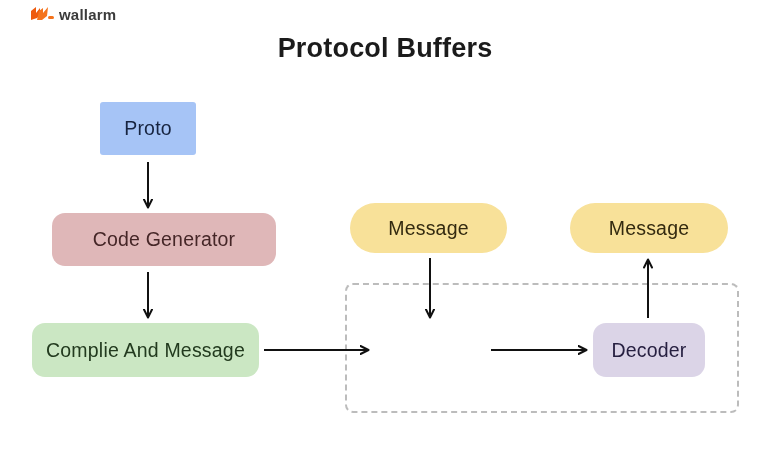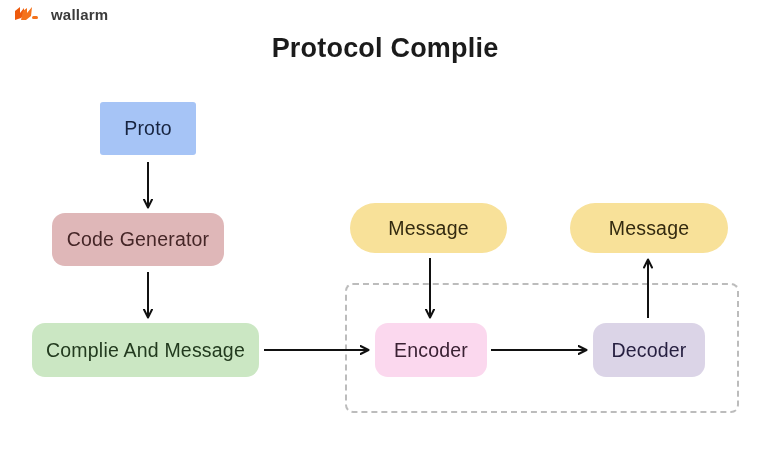--- a/index.html
+++ b/index.html
@@ -4,42 +4,42 @@
 <style>
   html,body{margin:0;padding:0;background:#ffffff;}
   .canvas{
     position:relative;
     width:770px;height:462px;
     background:#ffffff;
     font-family:"Liberation Sans", sans-serif;
     overflow:hidden;
   }
   
-  .logo{position:absolute;left:14px;top:5px;display:flex;align-items:center;gap:12px;}
+  .logo{position:absolute;left:30px;top:5px;display:flex;align-items:center;gap:4px;}
   .logo svg{display:block;}
   .brand{font-size:15px;font-weight:600;color:#3b3b3b;letter-spacing:.2px;}
   
   .title{
     position:absolute;left:0;top:33px;width:100%;
     text-align:center;font-size:27px;font-weight:700;color:#1b1b1b;
     letter-spacing:.2px;
   }
   
   .dashed-region{
     position:absolute;left:345px;top:283px;width:394px;height:130px;
     border:2px dashed #bcbcbc;border-radius:8px;box-sizing:border-box;
     background:transparent;
   }
   
   .node{
     position:absolute;display:flex;align-items:center;justify-content:center;
     font-size:19.5px;letter-spacing:.2px;box-sizing:border-box;
   }
   .node-proto   {left:100px;top:102px;width:96px; height:53px;border-radius:3px;background:#a6c4f6;color:#172440;}
-  .node-codegen {left:52px; top:213px;width:172px;height:53px;border-radius:13px;background:#dfb7b8;color:#452627;}
+  .node-codegen {left:52px; top:213px;width:224px;height:53px;border-radius:13px;background:#dfb7b8;color:#452627;}
   .node-compile {left:32px; top:323px;width:227px;height:54px;border-radius:13px;background:#cbe7c3;color:#223a1e;}
   .node-msg-in  {left:350px;top:203px;width:157px;height:50px;border-radius:25px;background:#f8e199;color:#332a10;}
   .node-msg-out {left:570px;top:203px;width:158px;height:50px;border-radius:25px;background:#f8e199;color:#332a10;}
   .node-encoder {left:375px;top:323px;width:112px;height:54px;border-radius:13px;background:#fbd8ee;color:#3a2133;}
   .node-decoder {left:593px;top:323px;width:112px;height:54px;border-radius:13px;background:#dbd4e7;color:#272041;text-align:right;}
   .arrows{position:absolute;left:0;top:0;width:770px;height:462px;pointer-events:none;}
 </style>
 </head>
 <body>
 
@@ -47,21 +47,21 @@
 
   <div class="logo">
     <svg width="25" height="18" viewBox="0 0 25 18">
       <path d="M1,15 L1,6 L6,2 L6,8 L10,3 L10,10 L7,13 Z" fill="#ee5a0d"></path>
       <path d="M7,15 L9,6 L13,3 L13,8 L18,2 L17,11 L12,15 Z" fill="#f4731c"></path>
       <rect x="18" y="11" width="6" height="3" rx="1.5" fill="#f4731c"></rect>
     </svg>
     <span class="brand">wallarm</span>
   </div>
 
-  <div class="title">Protocol Complie</div>
+  <div class="title">Protocol Buffers</div>
 
   <div class="dashed-region"></div>
 
   <svg class="arrows" viewBox="0 0 770 462">
     <defs>
       <marker id="ah" markerWidth="14" markerHeight="14" refX="8.5" refY="5" orient="auto" markerUnits="userSpaceOnUse">
         <path d="M1,1 L9,5 L1,9" fill="none" stroke="#111111" stroke-width="2" stroke-linecap="round" stroke-linejoin="round"></path>
       </marker>
     </defs>
     <g stroke="#111111" stroke-width="2">
@@ -87,21 +87,18 @@
   </div>
 
   <div class="node node-msg-in">
     <span>Message</span>
   </div>
 
   <div class="node node-msg-out">
     <span>Message</span>
   </div>
 
-  <div class="node node-encoder">
-    <span>Encoder</span>
-  </div>
 
   <div class="node node-decoder">
     <span>Decoder</span>
   </div>
 
 </div>
 
 </body></html>

